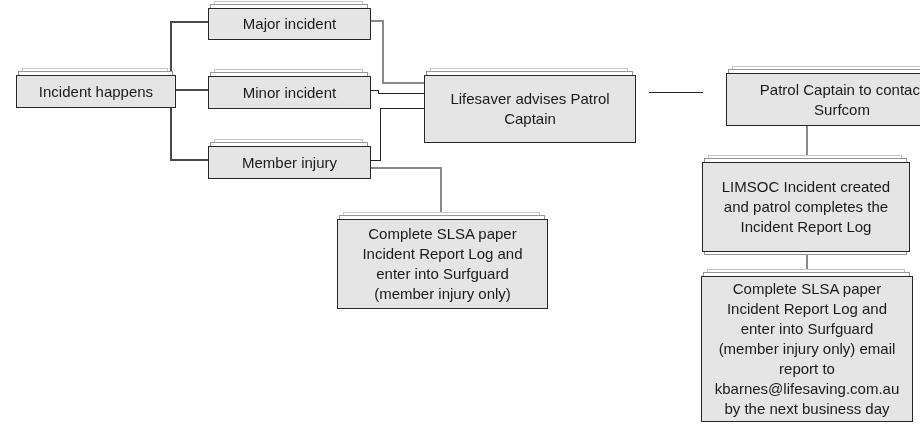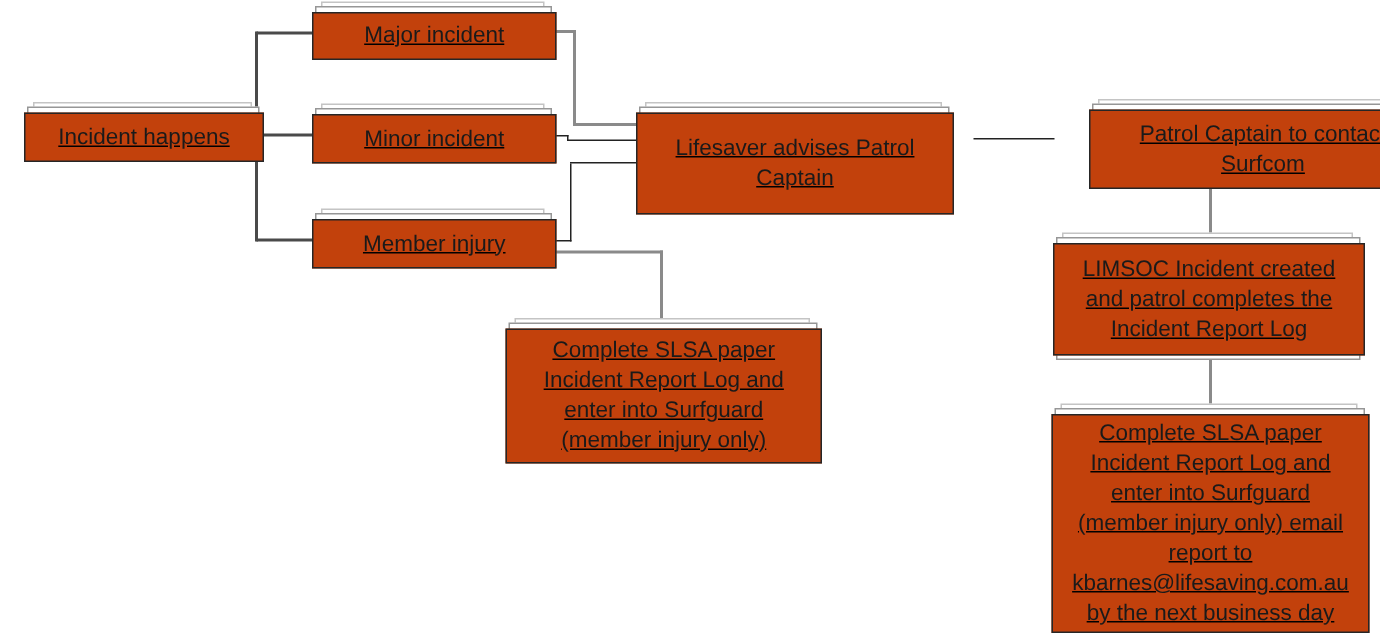--- a/index.html
+++ b/index.html
@@ -17,24 +17,23 @@
   .conn.thin{background:#222222;}
 
   
   .node{position:absolute;}
   .stack{position:absolute;background:#ffffff;}
   .stack.s2{left:6px;right:8px;top:-7px;bottom:6px;border:1px solid #c4c4c4;}
   .stack.s1{left:2px;right:3px;top:-4px;bottom:3px;border:1px solid #969696;}
   .node.peek-bottom .stack.s1{bottom:-3px;}
   .box{
     position:absolute;left:0;top:0;right:0;bottom:0;
-    background:#c2410c;border:1.5px solid #262626;
+    background:#e5e5e5;border:1.5px solid #262626;
     display:flex;align-items:center;justify-content:center;
     text-align:center;
-    text-decoration:underline;
   }
   .lbl{
     white-space:pre-line;
     font-size:15px;line-height:20px;color:#1a1a1a;
     padding:0 2px;
   }
 </style>
 </head>
 <body>
 
@@ -111,21 +110,21 @@
 
   <div class="node" style="left:726px;top:73px;width:232px;height:53px;">
     <div class="stack s2"></div>
     <div class="stack s1"></div>
     <div class="box">
       <span class="lbl">Patrol Captain to contact
 Surfcom</span>
     </div>
   </div>
 
-  <div class="node peek-bottom" style="left:702px;top:162px;width:208px;height:75px;">
+  <div class="node peek-bottom" style="left:702px;top:162px;width:208px;height:90px;">
     <div class="stack s2"></div>
     <div class="stack s1"></div>
     <div class="box">
       <span class="lbl">LIMSOC Incident created
 and patrol completes the
 Incident Report Log</span>
     </div>
   </div>
 
   <div class="node" style="left:337px;top:219px;width:211px;height:90px;">

